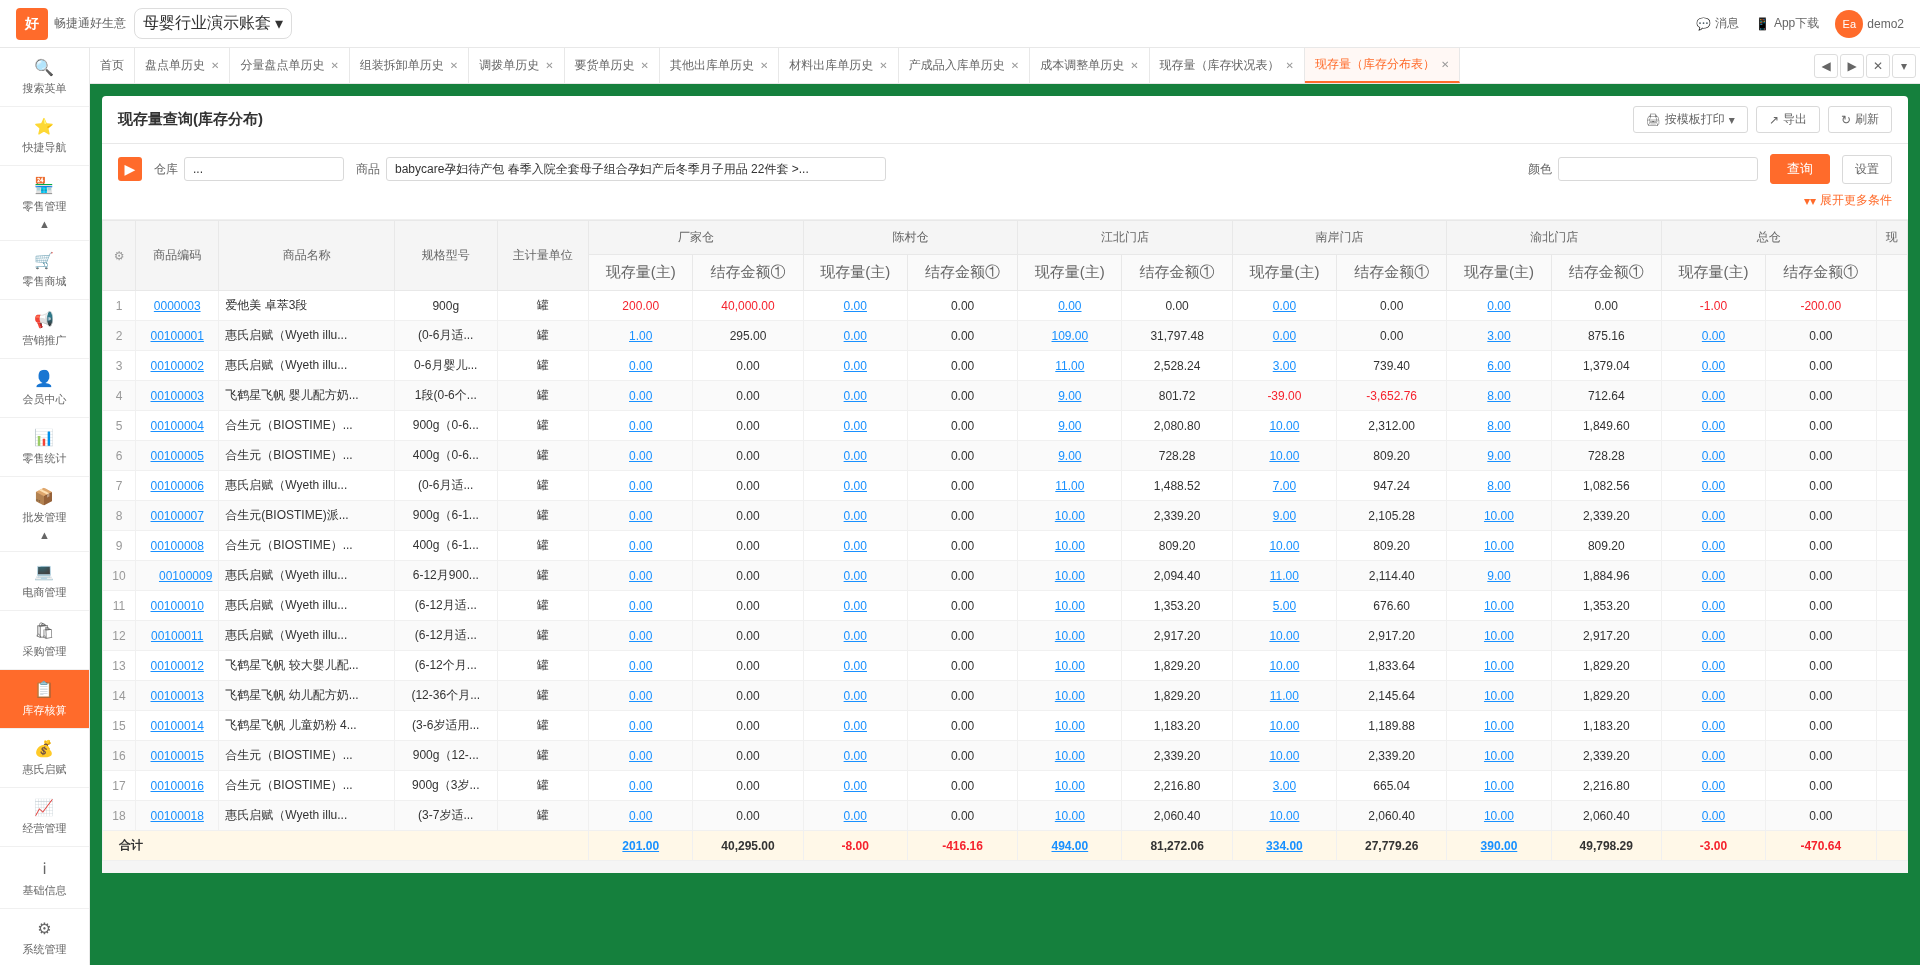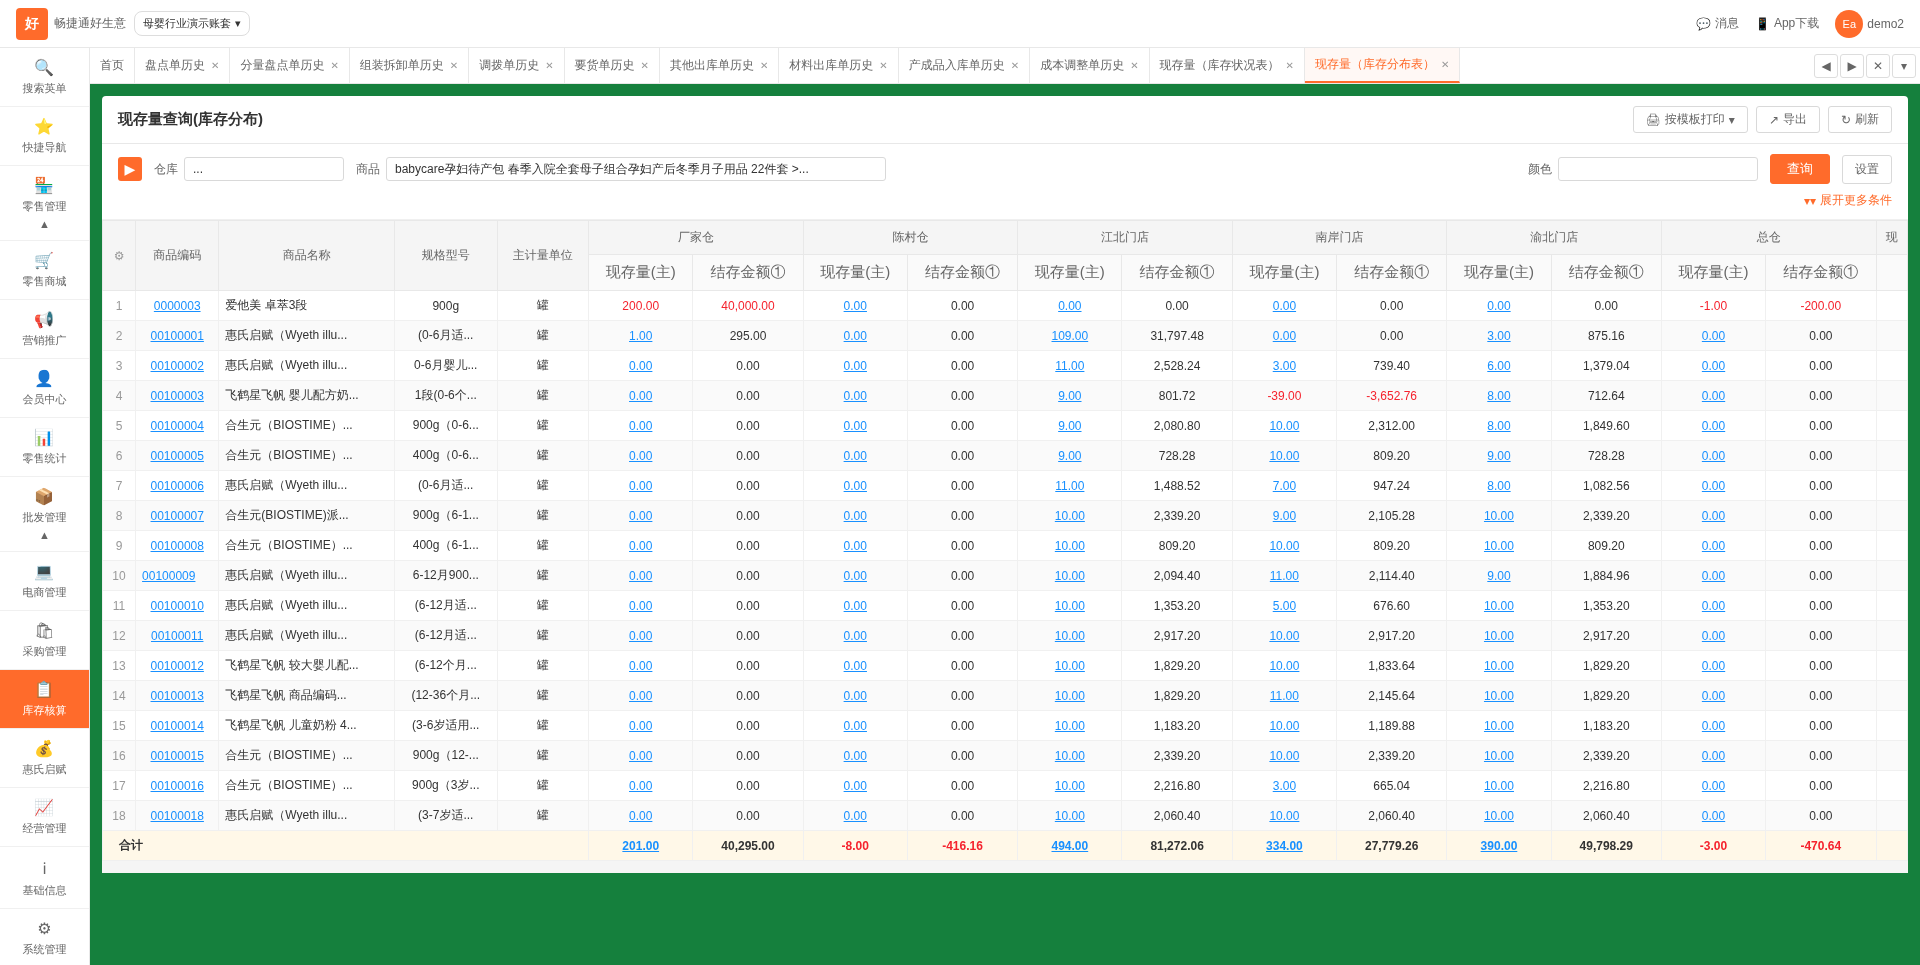--- a/index.html
+++ b/index.html
@@ -15,21 +15,21 @@
       padding: 0 16px;
       border-bottom: 1px solid #e8e8e8;
       position: fixed;
       top: 0; left: 0; right: 0;
       z-index: 100;
     }
     .top-bar-left { display: flex; align-items: center; gap: 8px; }
     .logo-area { display: flex; align-items: center; gap: 6px; }
     .logo-icon { width: 32px; height: 32px; background: #ff6b2b; border-radius: 4px; display: flex; align-items: center; justify-content: center; color: #fff; font-size: 14px; font-weight: bold; }
     .logo-text { font-size: 12px; color: #666; line-height: 1.2; }
-    .store-selector { display: flex; align-items: center; gap: 4px; padding: 4px 8px; border: 1px solid #ddd; border-radius: 8px; cursor: pointer; background: #fff; font-size: 11px; color: #333; }
+    .store-selector { display: flex; align-items: center; gap: 4px; padding: 4px 8px; border: 1px solid #ddd; border-radius: 8px; cursor: pointer; background: #fff; font-size: 16px; color: #333; }
     .top-bar-right { display: flex; align-items: center; gap: 16px; }
     .top-bar-icon { display: flex; align-items: center; gap: 4px; cursor: pointer; color: #666; font-size: 12px; }
     .user-avatar { width: 28px; height: 28px; border-radius: 50%; background: #ff6b2b; display: flex; align-items: center; justify-content: center; color: #fff; font-size: 11px; }
 
     
     .tabs-bar {
       position: fixed;
       top: 48px; left: 90px; right: 0;
       height: 36px;
       background: #fff;
@@ -577,21 +577,21 @@
     <td class="num-link">10.00</td>
     <td class="">809.20</td>
     <td class="num-link">10.00</td>
     <td>809.20</td>
     <td class="num-link">0.00</td>
     <td class="">0.00</td>
     <td></td>
   </tr>
             <tr style="background: rgb(250, 250, 250);">
     <td style="color:#999;text-align:center;">10</td>
-    <td class="num-link" style="text-align:left;">00100009</td>
+    <td class="num-link" style="text-align:right;">00100009</td>
     <td class="td-left" style="max-width:140px;overflow:hidden;text-overflow:ellipsis;">惠氏启赋（Wyeth illu...</td>
     <td>6-12月900...</td>
     <td>罐</td>
     <td class="num-link">0.00</td>
     <td class="">0.00</td>
     <td class="num-link">0.00</td>
     <td>0.00</td>
     <td class="num-link">10.00</td>
     <td>2,094.40</td>
     <td class="num-link">11.00</td>
@@ -658,21 +658,21 @@
     <td class="">1,833.64</td>
     <td class="num-link">10.00</td>
     <td>1,829.20</td>
     <td class="num-link">0.00</td>
     <td class="">0.00</td>
     <td></td>
   </tr>
             <tr style="background: rgb(250, 250, 250);">
     <td style="color:#999;text-align:center;">14</td>
     <td class="num-link" style="text-align:center;">00100013</td>
-    <td class="td-left" style="max-width:140px;overflow:hidden;text-overflow:ellipsis;">飞鹤星飞帆 商品编码...</td>
+    <td class="td-left" style="max-width:140px;overflow:hidden;text-overflow:ellipsis;">飞鹤星飞帆 幼儿配方奶...</td>
     <td>(12-36个月...</td>
     <td>罐</td>
     <td class="num-link">0.00</td>
     <td class="">0.00</td>
     <td class="num-link">0.00</td>
     <td>0.00</td>
     <td class="num-link">10.00</td>
     <td>1,829.20</td>
     <td class="num-link">11.00</td>
     <td class="">2,145.64</td>

